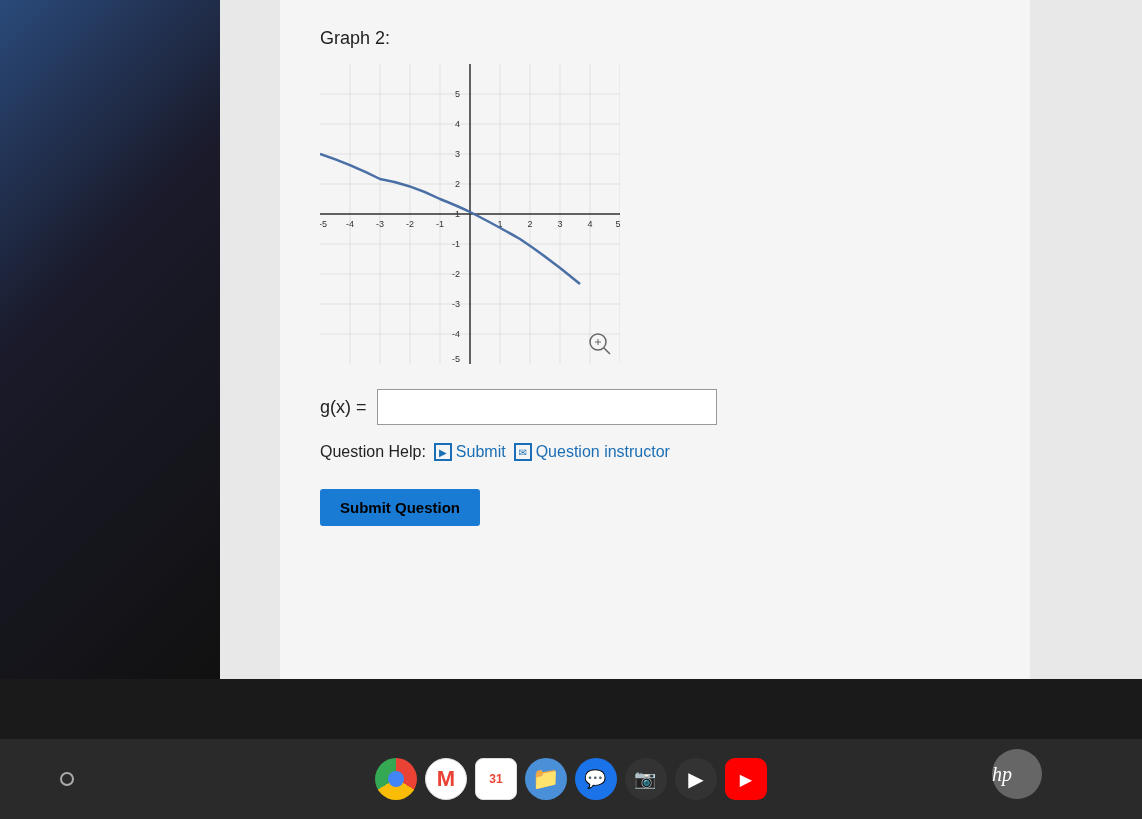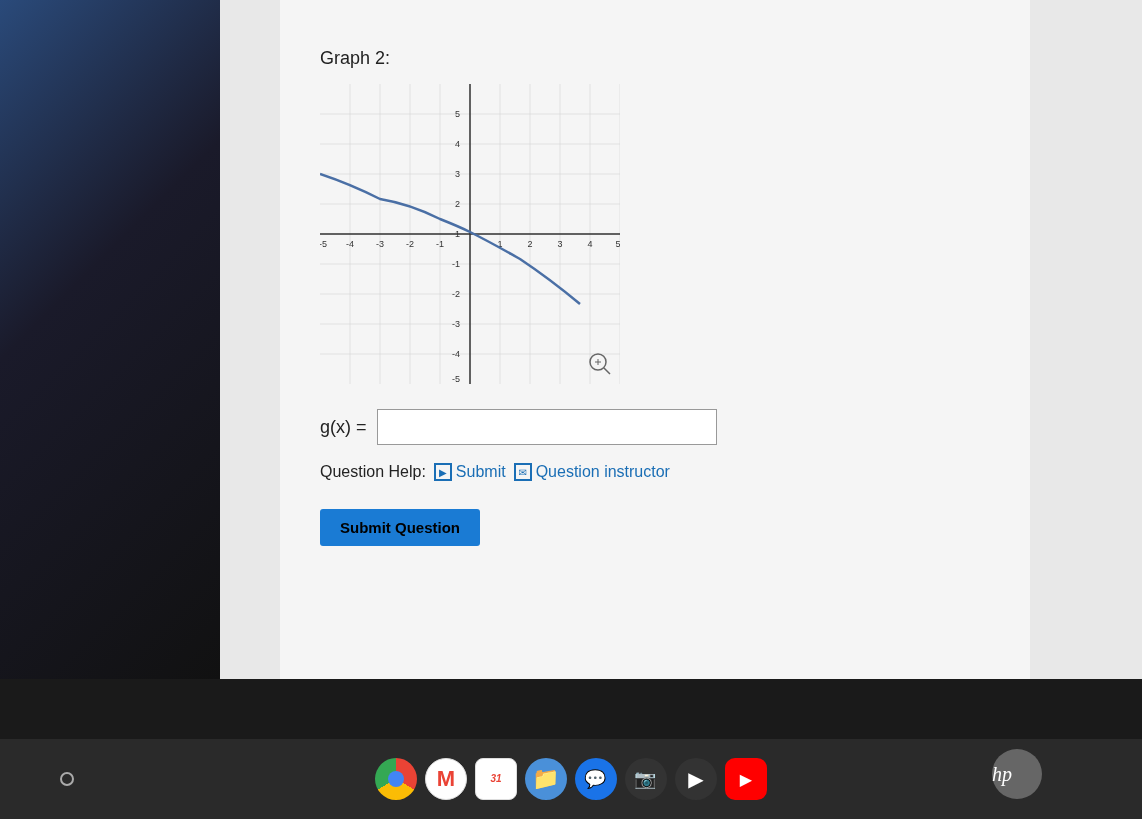--- a/index.html
+++ b/index.html
@@ -35,21 +35,21 @@
     }
 
     
     .content-area {
       position: absolute;
       left: 60px;
       top: 0;
       width: 750px;
       height: 680px;
       background: #f5f5f5;
-      padding: 48px 40px;
+      padding: 28px 40px;
     }
 
     .graph-label {
       font-size: 18px;
       font-weight: 500;
       color: #222;
       margin-bottom: 15px;
     }
 
     
@@ -318,21 +318,21 @@
   <div class="taskbar-circle"></div>
   <div class="taskbar-icons">
 
     <div class="taskbar-icon" style="background: conic-gradient(#ea4335 0deg 120deg, #fbbc05 120deg 240deg, #34a853 240deg 360deg); position:relative; border-radius:50%;">
       <div style="width:16px;height:16px;border-radius:50%;background:#4285f4;position:absolute;"></div>
     </div>
 
     <div class="taskbar-icon gmail" style="background:#fff; border-radius:50%; font-size:22px; font-weight:bold; color:#ea4335;">M</div>
 
     <div class="taskbar-icon calendar" style="background:#fff; border-radius:8px; width:42px; height:42px; display:flex; flex-direction:column; align-items:center; justify-content:center;">
-      <span style="font-size:10px; color:#ea4335; font-weight:bold; line-height:1.2;font-style:italic;">31</span>
+      <span style="font-size:12px; color:#ea4335; font-weight:bold; line-height:1.2;">31</span>
     </div>
 
     <div class="taskbar-icon" style="background:#4a90d9; border-radius:50%; font-size:22px;">📁</div>
 
     <div class="taskbar-icon" style="background:#1a73e8; border-radius:50%; font-size:18px;">💬</div>
 
     <div class="taskbar-icon" style="background:#333; border-radius:50%; font-size:18px;">📷</div>
 
     <div class="taskbar-icon" style="background:#333; border-radius:50%; font-size:20px; color:#fff;">▶</div>
 

